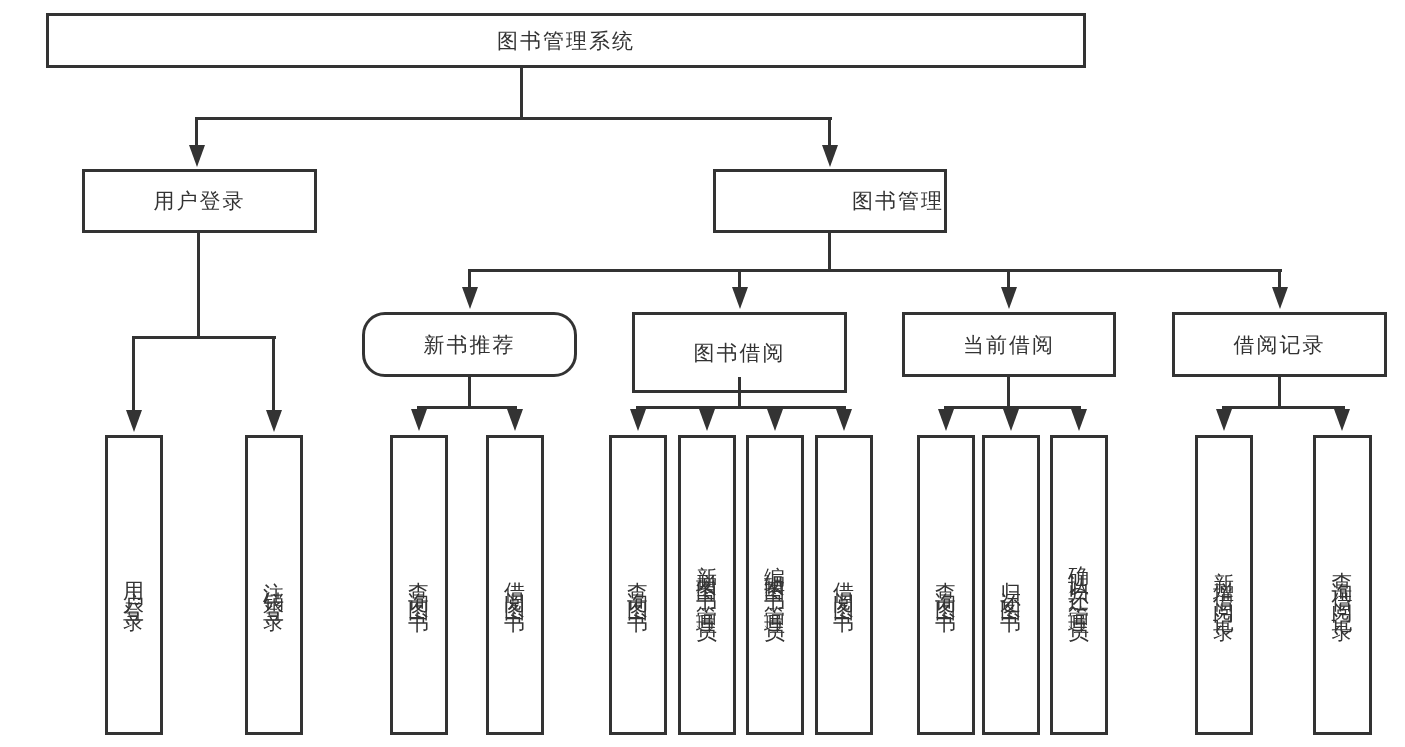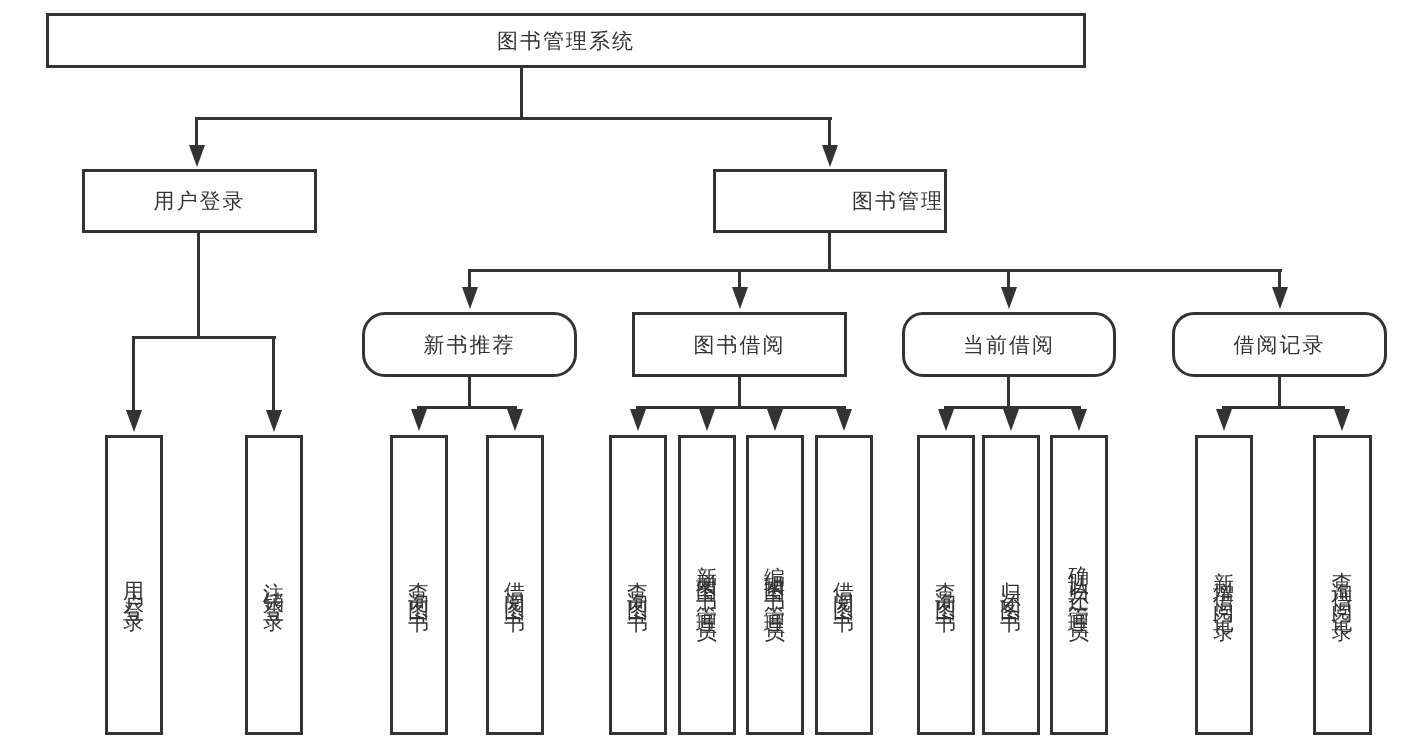--- a/index.html
+++ b/index.html
@@ -91,27 +91,27 @@
   <div class="vline" style="left:1007px;top:272px;width:3px;height:17px;"></div>
   <div class="vline" style="left:1278px;top:272px;width:3px;height:17px;"></div>
   <div class="arr" style="left:462px;top:287px;"></div>
   <div class="arr" style="left:732px;top:287px;"></div>
   <div class="arr" style="left:1001px;top:287px;"></div>
   <div class="arr" style="left:1272px;top:287px;"></div>
 
   <div class="box" style="left:362px;top:312px;width:215px;height:65px;border-radius:23px;">
     <span class="hlabel">新书推荐</span>
   </div>
-  <div class="box" style="left:632px;top:312px;width:215px;height:65px;">
+  <div class="box" style="left:632px;top:312px;width:215px;height:81px;">
     <span class="hlabel">图书借阅</span>
   </div>
-  <div class="box" style="left:902px;top:312px;width:214px;height:65px;border-radius:21px;">
+  <div class="box" style="left:902px;top:312px;width:214px;height:65px;">
     <span class="hlabel">当前借阅</span>
   </div>
-  <div class="box" style="left:1172px;top:312px;width:215px;height:65px;border-radius:22px;">
+  <div class="box" style="left:1172px;top:312px;width:215px;height:65px;">
     <span class="hlabel">借阅记录</span>
   </div>
 
   <div class="vline" style="left:468px;top:377px;width:3px;height:29px;"></div>
   <div class="hline" style="left:417px;top:406px;width:100px;height:3px;"></div>
   <div class="arr" style="left:411px;top:409px;"></div>
   <div class="arr" style="left:507px;top:409px;"></div>
 
   <div class="vline" style="left:738px;top:377px;width:3px;height:29px;"></div>
   <div class="hline" style="left:636px;top:406px;width:210px;height:3px;"></div>

